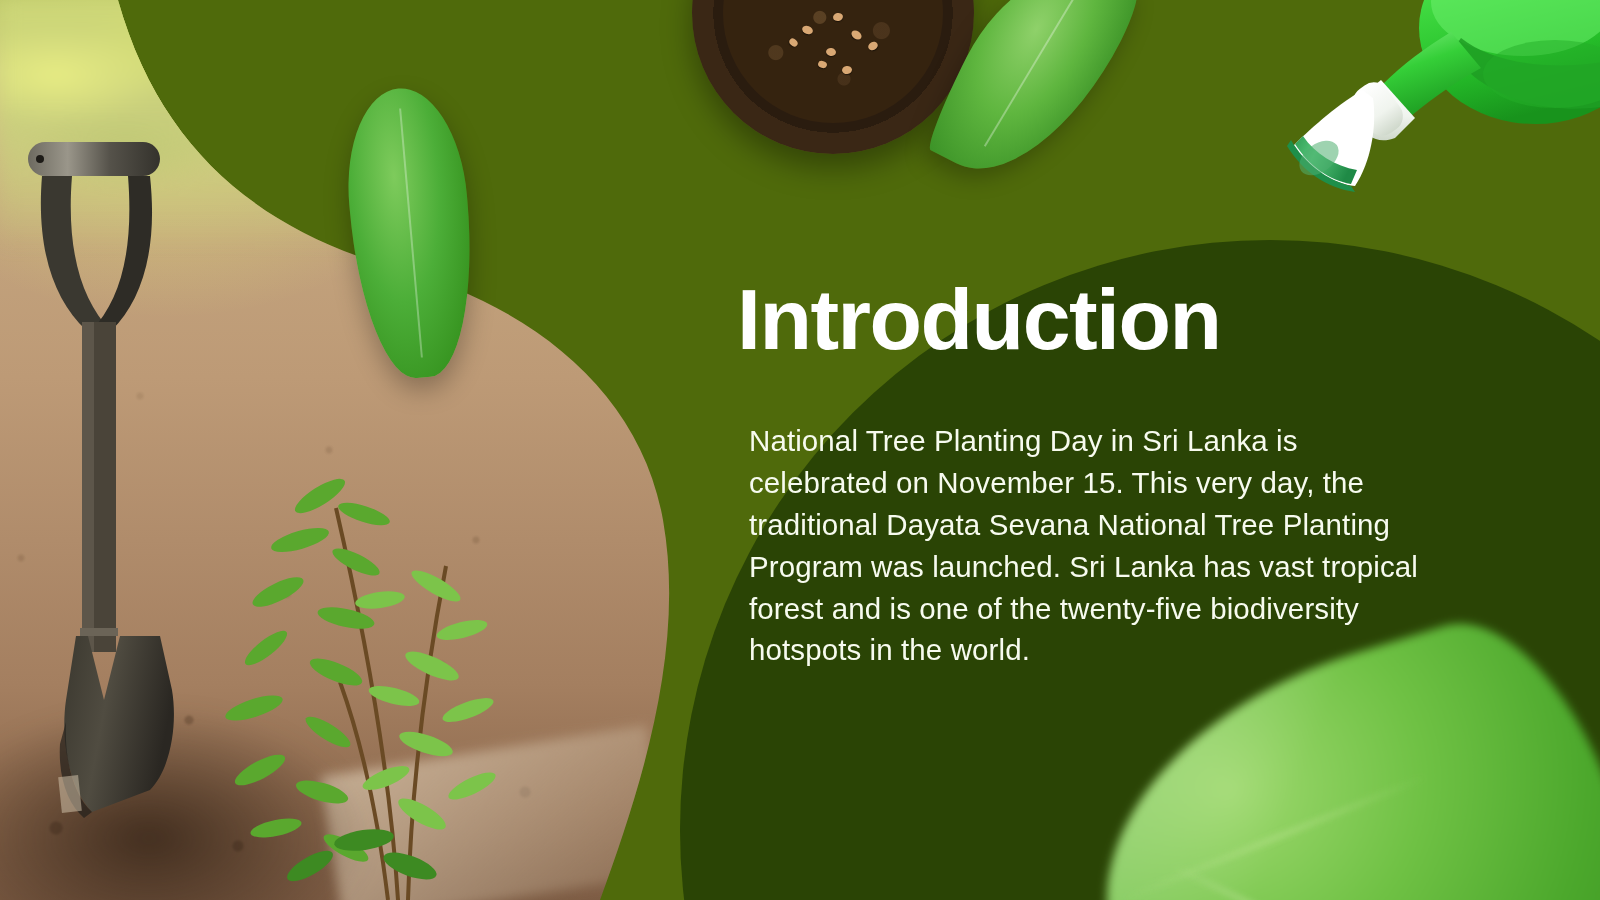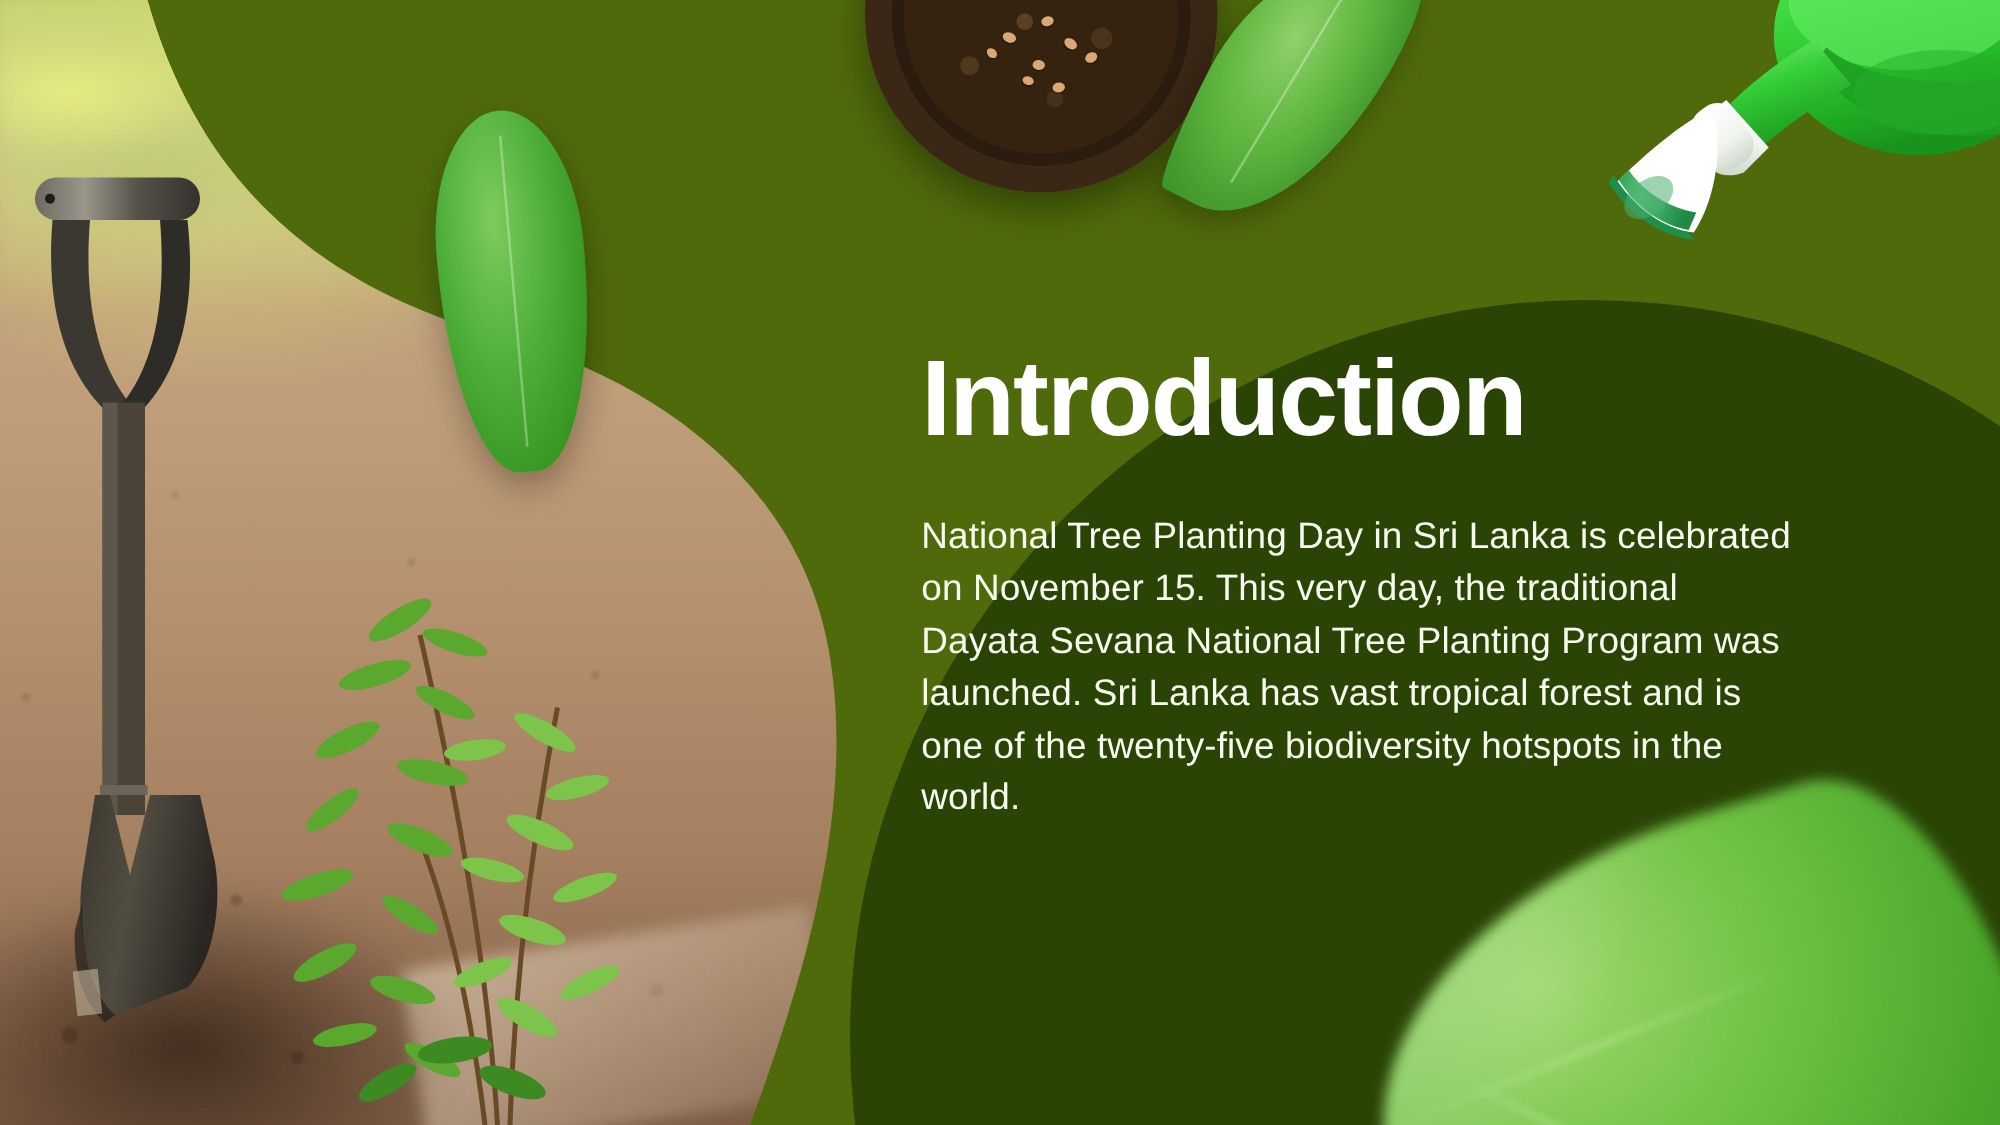--- a/index.html
+++ b/index.html
@@ -226,21 +226,21 @@
   }
   .title {
     margin: 0;
     color: #ffffff;
     font-size: 86px;
     line-height: 1.0;
     font-weight: 700;
     letter-spacing: -1.5px;
   }
   .body-text {
-    margin: 0;
+    margin: 12px;
     padding-top: 46px;
     color: #f7fbef;
     font-size: 29.5px;
     line-height: 1.42;
     font-weight: 400;
     letter-spacing: .1px;
     max-width: 700px;
   }
 </style>
 </head>

